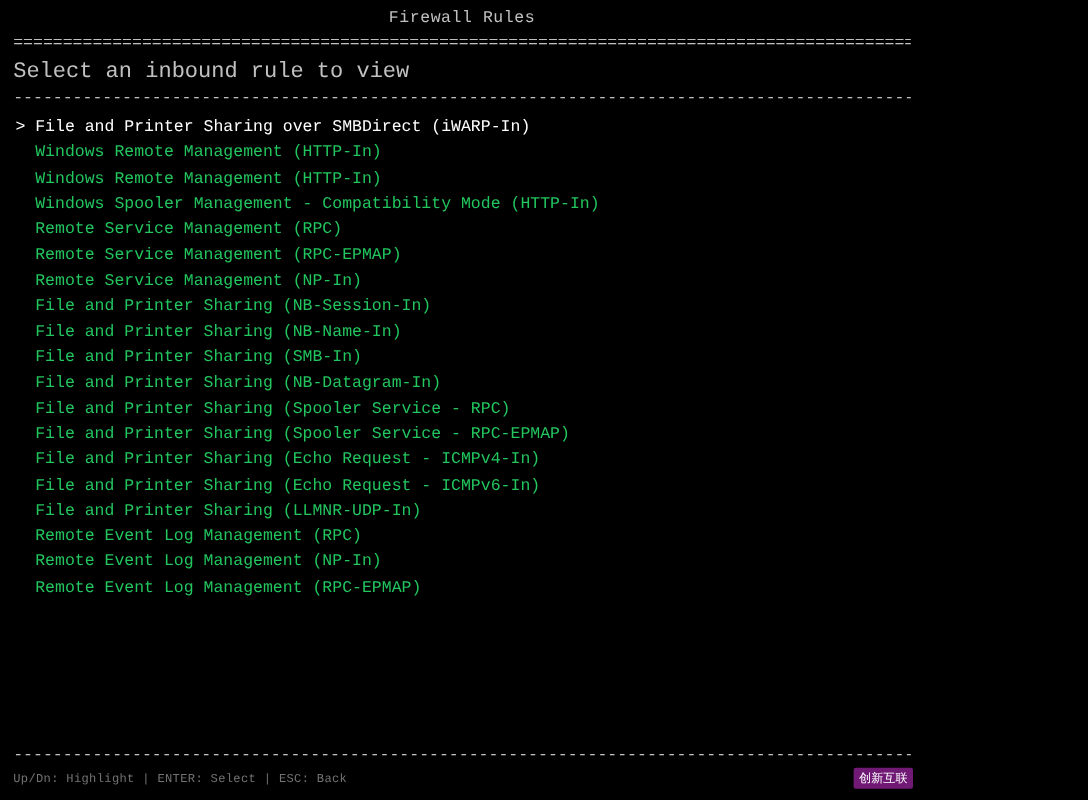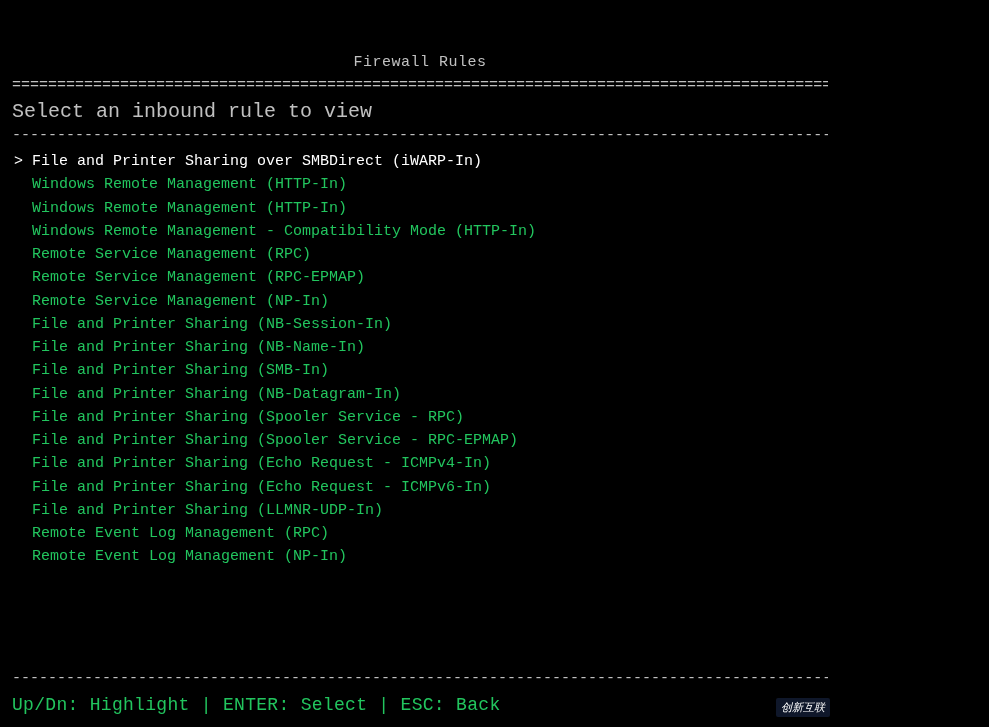--- a/index.html
+++ b/index.html
@@ -22,21 +22,20 @@
 
     .screen {
       width: 840px;
       height: 727px;
       background-color: #000000;
       color: #c0c0c0;
       padding: 8px 12px;
       display: flex;
       flex-direction: column;
       position: relative;
-      margin-top: 46px;
     }
 
     .title-bar {
       text-align: center;
       color: #c0c0c0;
       font-size: 15px;
       margin-bottom: 4px;
       letter-spacing: 0.5px;
     }
 
@@ -103,36 +102,35 @@
 
     .footer {
       display: flex;
       justify-content: space-between;
       align-items: center;
       margin-top: 6px;
       padding-bottom: 4px;
     }
 
     .footer-text {
-      color: #22c55e;
-      font-size: 18px;
+      color: #737373;
+      font-size: 11px;
       letter-spacing: 0.3px;
     }
 
     .watermark {
       position: absolute;
       bottom: 10px;
       right: 10px;
-      background-color: #0f172a;
+      background-color: #701a75;
       color: #ffffff;
       font-size: 11px;
       padding: 2px 5px;
       border-radius: 2px;
       font-family: Arial, sans-serif;
-      font-style: italic;
     }
   </style>
 </head>
 <body>
 
 <div class="screen">
 
   <div class="title-bar">Firewall Rules</div>
 
   <div class="separator-equals">================================================================================================================================================</div>
@@ -150,21 +148,21 @@
       <div class="menu-item">
         <span class="arrow">  </span>
         <span class="label">Windows Remote Management (HTTP-In)</span>
       </div>
       <div class="menu-item">
         <span class="arrow">  </span>
         <span class="label">Windows Remote Management (HTTP-In)</span>
       </div>
       <div class="menu-item">
         <span class="arrow">  </span>
-        <span class="label">Windows Remote Management - Compatibility Mode (HTTP-In)</span>
+        <span class="label">Windows Spooler Management - Compatibility Mode (HTTP-In)</span>
       </div>
       <div class="menu-item">
         <span class="arrow">  </span>
         <span class="label">Remote Service Management (RPC)</span>
       </div>
       <div class="menu-item">
         <span class="arrow">  </span>
         <span class="label">Remote Service Management (RPC-EPMAP)</span>
       </div>
       <div class="menu-item">
@@ -207,20 +205,24 @@
         <span class="arrow">  </span>
         <span class="label">File and Printer Sharing (LLMNR-UDP-In)</span>
       </div>
       <div class="menu-item">
         <span class="arrow">  </span>
         <span class="label">Remote Event Log Management (RPC)</span>
       </div>
       <div class="menu-item">
         <span class="arrow">  </span>
         <span class="label">Remote Event Log Management (NP-In)</span>
+      </div>
+      <div class="menu-item">
+        <span class="arrow">  </span>
+        <span class="label">Remote Event Log Management (RPC-EPMAP)</span>
       </div>
     </div>
 
   <div class="bottom-separator">------------------------------------------------------------------------------------------------------------------------------------------------</div>
 
   <div class="footer">
     <span class="footer-text">Up/Dn: Highlight | ENTER: Select | ESC: Back</span>
   </div>
 
   <div class="watermark">创新互联</div>

